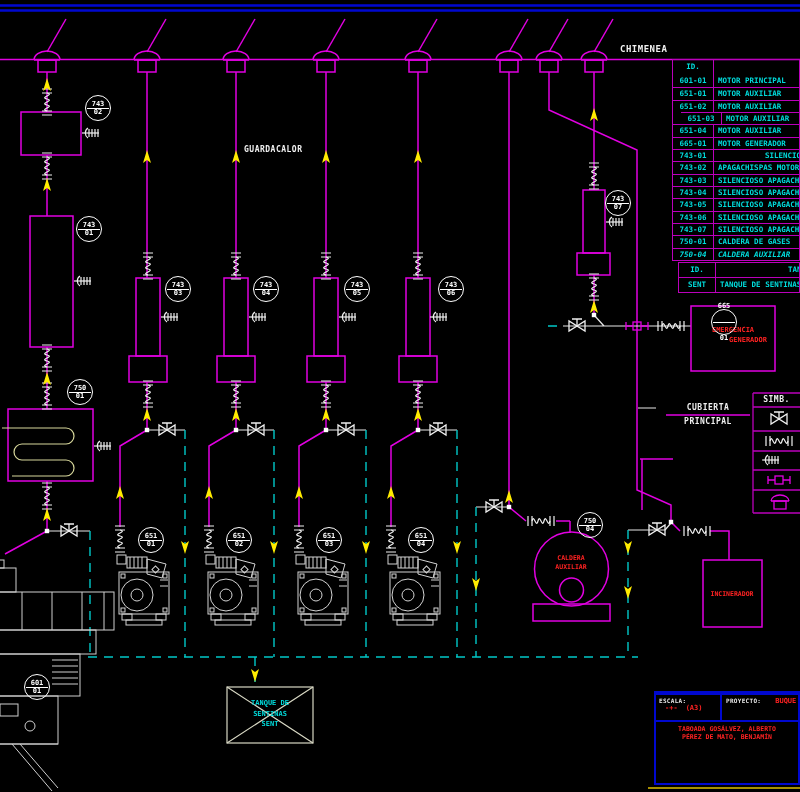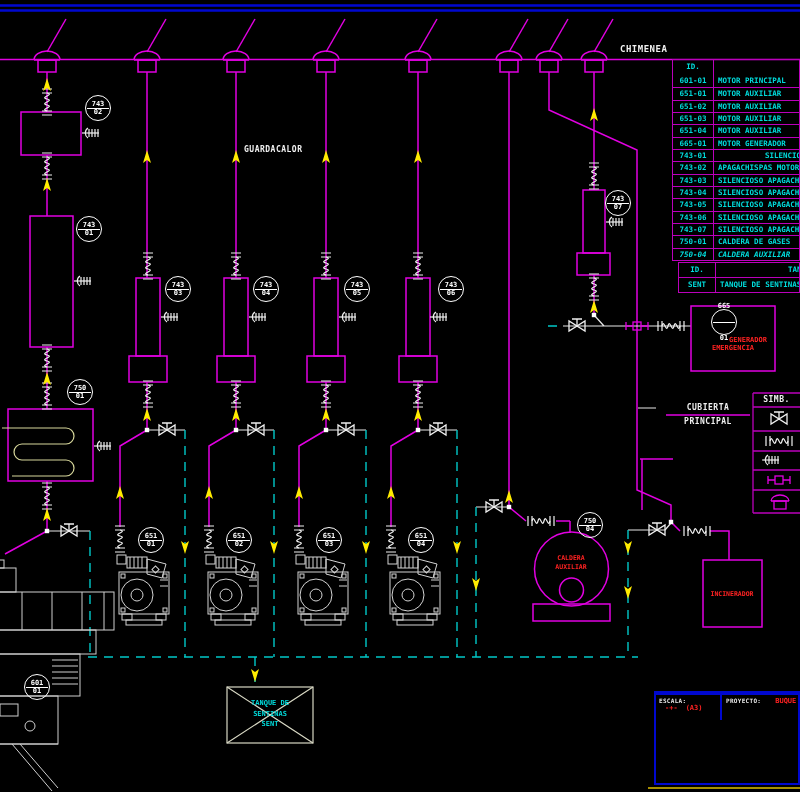--- a/index.html
+++ b/index.html
@@ -270,21 +270,21 @@
       </g>
   </svg>
 
   <div class="abs wlab" style="left:620px;top:44px;font-size:9px;">CHIMENEA</div>
   <div class="abs wlab" style="left:244px;top:145px;font-size:8px;">GUARDACALOR</div>
   <div class="abs wlab ctr" style="left:668px;top:403px;width:80px;font-size:8px;">CUBIERTA</div>
   <div class="abs wlab ctr" style="left:668px;top:417px;width:80px;font-size:8px;">PRINCIPAL</div>
   <div class="abs wlab ctr" style="left:753px;top:395px;width:47px;font-size:8px;">SIMB.</div>
 
   <div class="abs red ctr" style="left:693px;top:336px;width:92px;font-size:7px;padding-left:9px;">GENERADOR</div>
-  <div class="abs red ctr" style="left:693px;top:344px;width:80px;font-size:7px;">EMERGENCIA</div>
+  <div class="abs red ctr" style="left:693px;top:326px;width:80px;font-size:7px;">EMERGENCIA</div>
   <div class="abs red ctr" style="left:541px;top:554px;width:60px;font-size:6.5px;">CALDERA</div>
   <div class="abs red ctr" style="left:541px;top:563px;width:60px;font-size:6.5px;">AUXILIAR</div>
   <div class="abs red ctr" style="left:698px;top:590px;width:68px;font-size:6.5px;">INCINERADOR</div>
 
   <div class="abs cyan ctr" style="left:227px;top:699px;width:86px;font-size:7px;font-family:Liberation Mono, monospace;">TANQUE DE</div>
   <div class="abs cyan ctr" style="left:227px;top:710px;width:86px;font-size:7px;">SENTINAS</div>
   <div class="abs cyan ctr" style="left:227px;top:720px;width:86px;font-size:7px;">SENT</div>
 
   <div class="idtable" style="left:672px;top:59px;width:128px;">
     <div class="trow" style="height:15px;line-height:14px;">
@@ -297,21 +297,21 @@
           <span class="tdesc">MOTOR PRINCIPAL</span>
         </div>
         <div class="trow" style="height: 12.33px; line-height: 11.5px;">
           <span class="tid">651-01</span>
           <span class="tdesc">MOTOR AUXILIAR</span>
         </div>
         <div class="trow" style="height: 12.33px; line-height: 11.5px;">
           <span class="tid">651-02</span>
           <span class="tdesc">MOTOR AUXILIAR</span>
         </div>
-        <div class="trow" style="height: 12.33px; line-height: 11.5px;">
+        <div class="trow" style="height: 12.33px; line-height: 11.5px; margin-left: 8px;">
           <span class="tid">651-03</span>
           <span class="tdesc">MOTOR AUXILIAR</span>
         </div>
         <div class="trow" style="height: 12.33px; line-height: 11.5px;">
           <span class="tid">651-04</span>
           <span class="tdesc">MOTOR AUXILIAR</span>
         </div>
         <div class="trow" style="height: 12.33px; line-height: 11.5px; justify-content: space-between;">
           <span class="tid">665-01</span>
           <span class="tdesc">MOTOR GENERADOR</span>
@@ -436,16 +436,20 @@
         <div style="display:flex;gap:8px;padding-left:6px;">
           <span class="red" style="font-size:7px;">-+-</span>
           <span class="red" style="font-size:7px;text-align:right;">(A3)</span>
         </div>
       </div>
       <div class="tbcell" style="flex:1;padding:2px 0 0 4px;display:flex;gap:14px;">
         <span class="tblabel">PROYECTO:</span>
         <span class="red" style="font-size:7px;">BUQUE</span>
       </div>
     </div>
+    <div class="tbcell" style="border-top:2px solid #0008cf;height:23px;display:flex;flex-direction:column;align-items:center;justify-content:center;">
+      <div class="red" style="font-size:6.5px;">TABOADA GOSÁLVEZ, ALBERTO</div>
+      <div class="red" style="font-size:6.5px;">PÉREZ DE MATO, BENJAMÍN</div>
+    </div>
   </div>
   <div class="abs" style="left:648px;top:787px;width:152px;height:2px;background:#a88f00;"></div>
 
 </div>
 
 </body></html>

